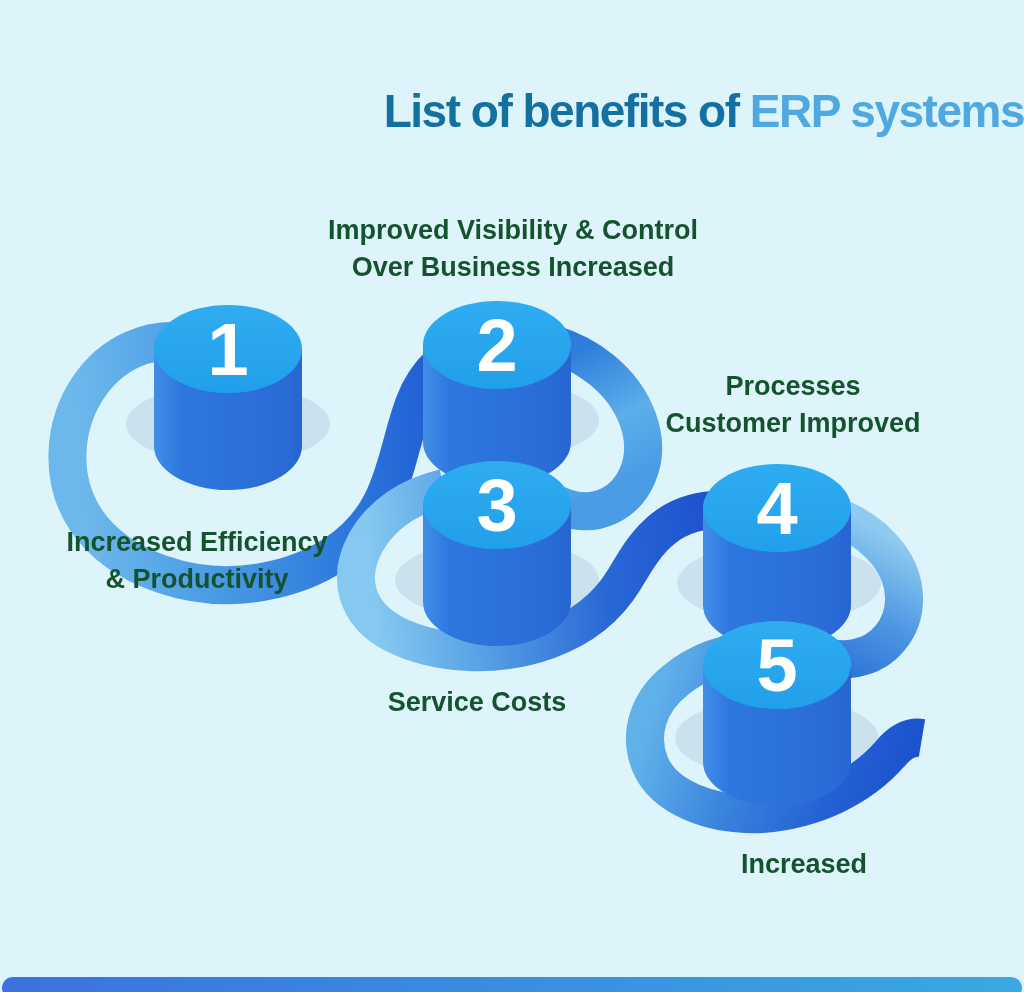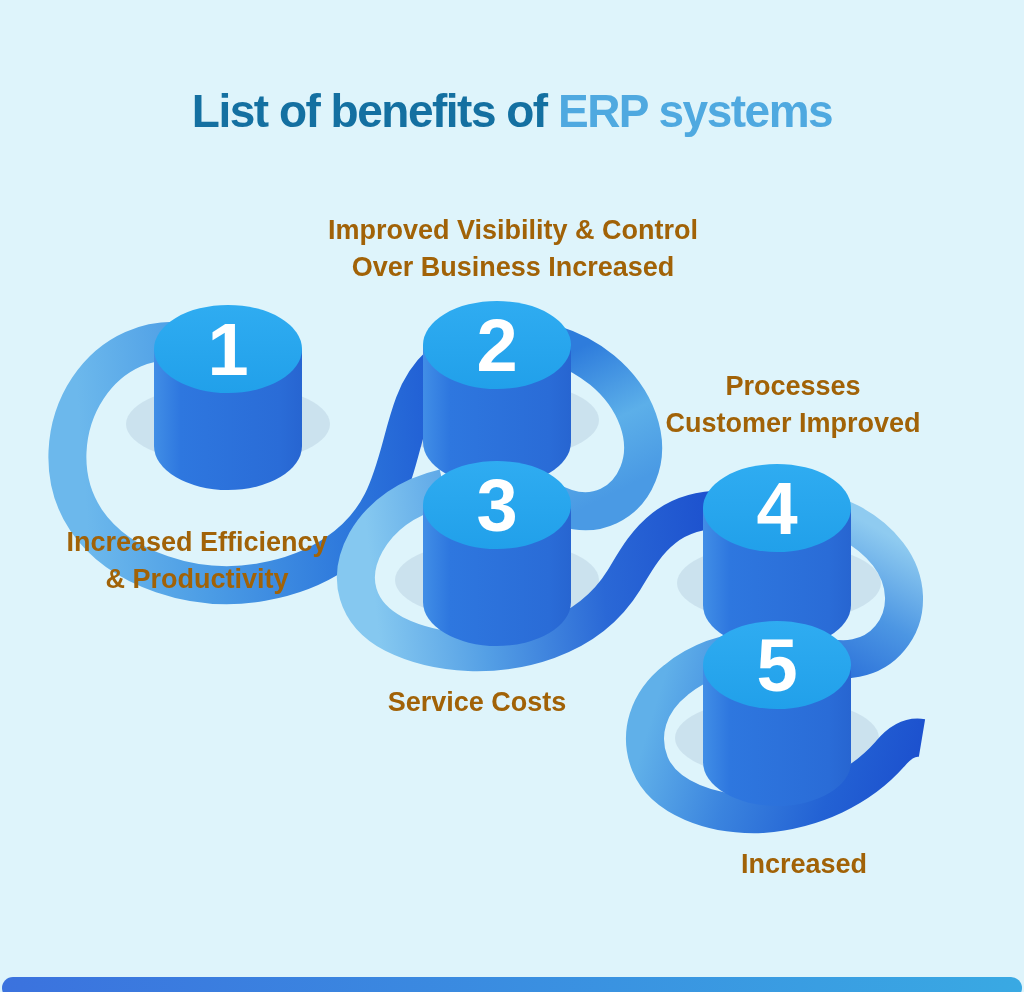--- a/index.html
+++ b/index.html
@@ -6,35 +6,35 @@
   .stage{
     position:relative;
     width:1024px;height:992px;
     background:#DEF4FB;
     overflow:hidden;
     font-family:"Liberation Sans", sans-serif;
   }
   .title{
     position:absolute;
     top:84px;left:0;width:1024px;
-    text-align:center;
+    text-align:right;
     font-size:46px;
     font-weight:700;
     letter-spacing:-1.5px;
     color:#1470A1;
     margin:0;
   }
   .title .hl{color:#4FA9E0;}
   .step-label{
     position:absolute;
     text-align:center;
     font-size:27px;
     font-weight:700;
     line-height:37px;
-    color:#a16207;
+    color:#14532d;
   }
   .lbl-2{top:212px;left:253px;width:520px;}
   .lbl-4{top:368px;left:633px;width:320px;}
   .lbl-1{top:524px;left:17px;width:360px;}
   .lbl-3{top:684px;left:317px;width:320px;}
   .lbl-5{top:846px;left:644px;width:320px;}
   .footer-bar{
     position:absolute;
     left:2px;top:977px;width:1020px;height:22px;
     border-radius:11px;

